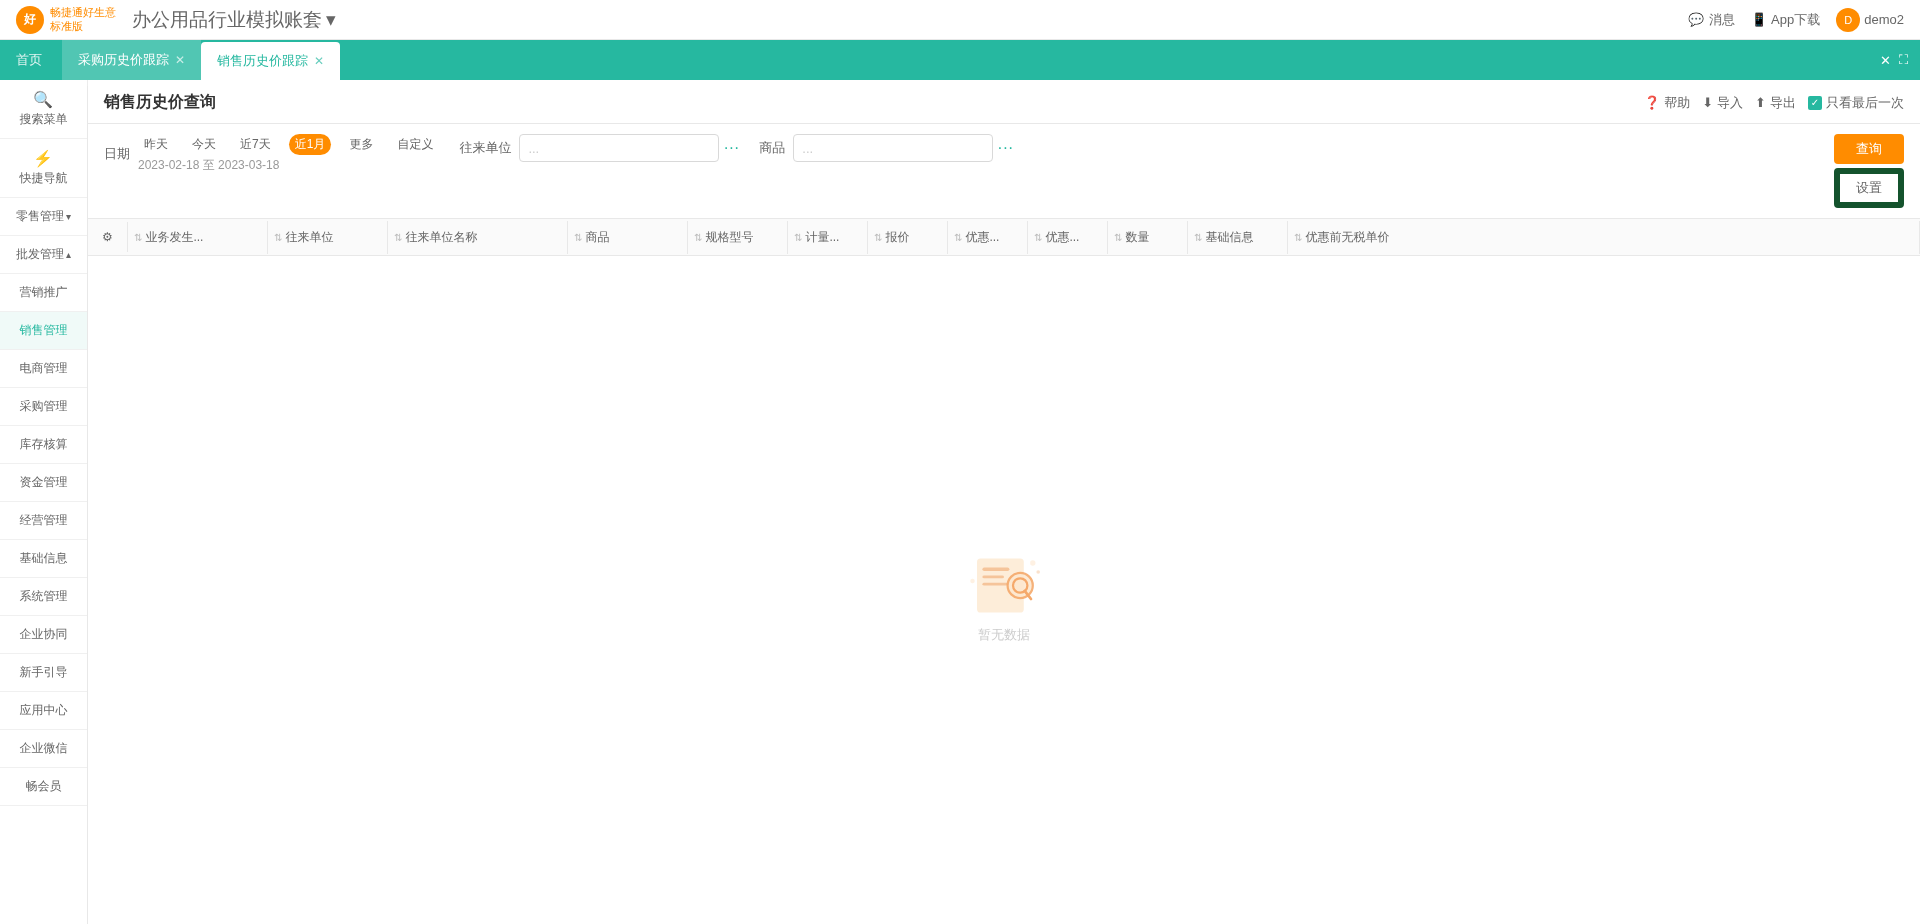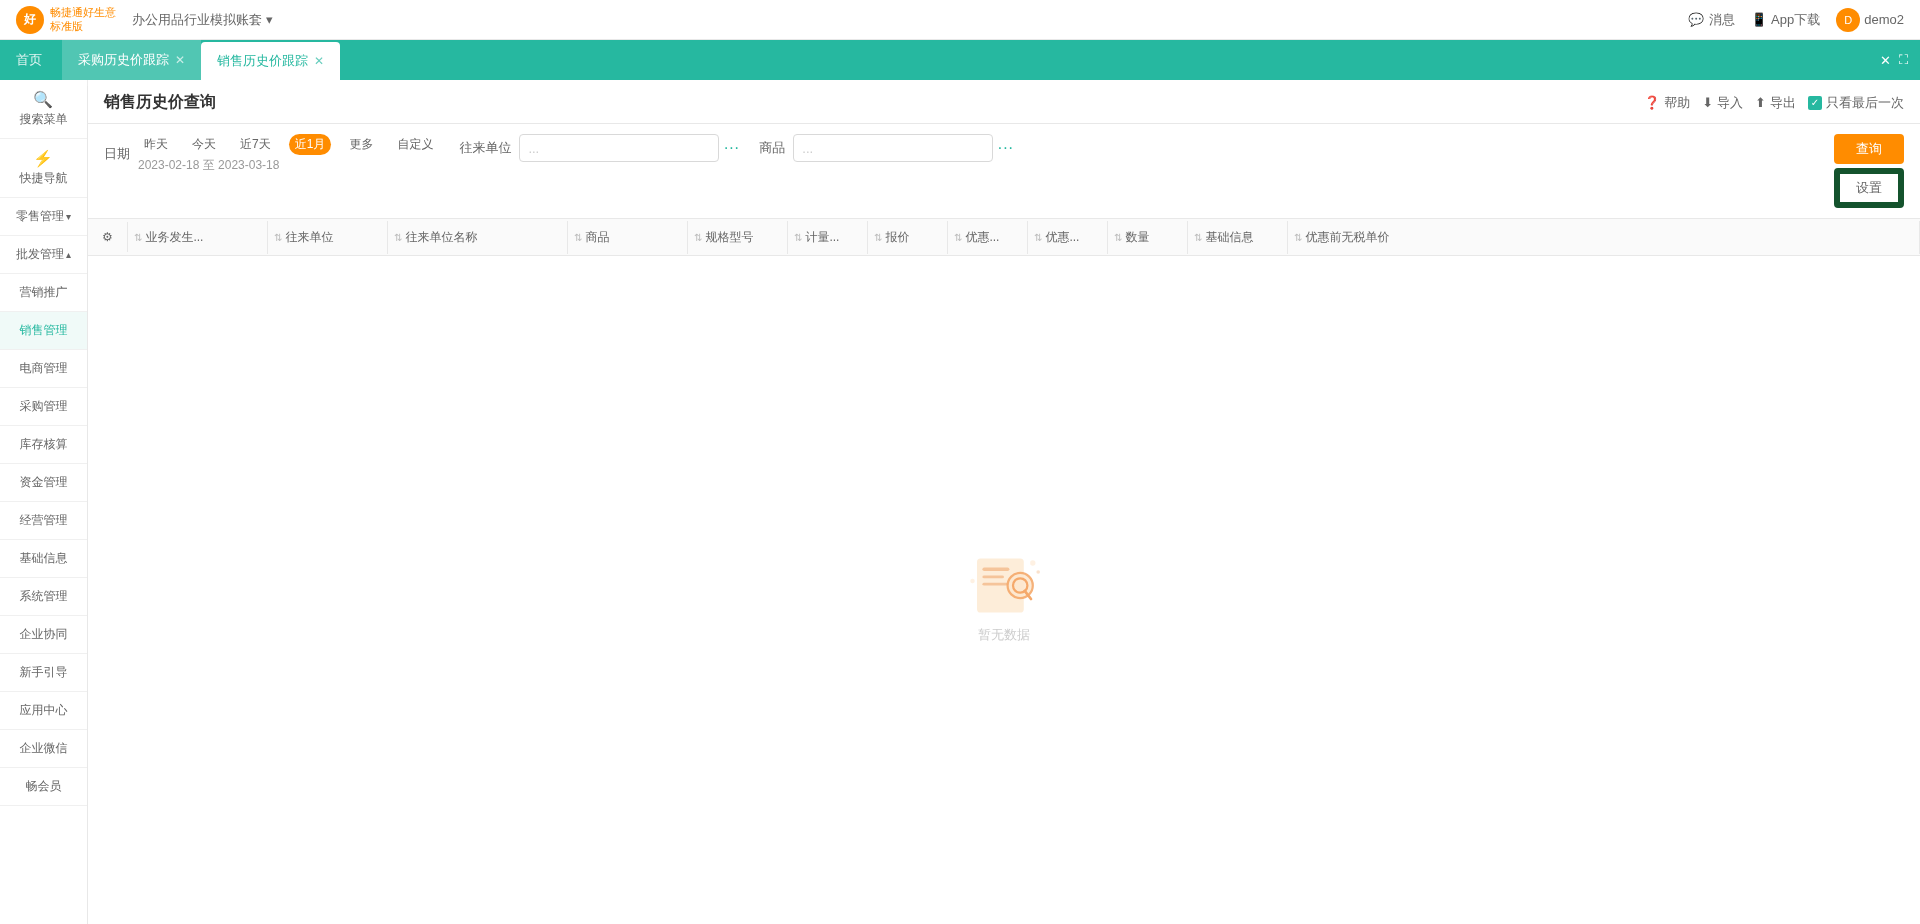--- a/index.html
+++ b/index.html
@@ -4,21 +4,21 @@
   <style>
     * { margin: 0; padding: 0; box-sizing: border-box; }
     body { font-family: 'Microsoft YaHei', Arial, sans-serif; font-size: 13px; background: #f5f5f5; color: #333; width: 1920px; height: 924px; overflow: hidden; display: flex; flex-direction: column; }
 
     
     .top-bar { height: 40px; background: #fff; display: flex; align-items: center; padding: 0 16px; border-bottom: 1px solid #e8e8e8; justify-content: space-between; }
     .top-bar-left { display: flex; align-items: center; gap: 8px; }
     .logo-area { display: flex; align-items: center; gap: 6px; }
     .logo-icon { width: 28px; height: 28px; background: #ff8c00; border-radius: 50%; display: flex; align-items: center; justify-content: center; color: white; font-size: 12px; font-weight: bold; }
     .logo-text { font-size: 11px; color: #ff8c00; line-height: 1.2; }
-    .app-selector { display: flex; align-items: center; gap: 4px; padding: 4px 8px; border-radius: 4px; cursor: pointer; color: #666; font-size: 13px; }
+    .app-selector { display: flex; align-items: center; gap: 4px; padding: 4px 8px; border-radius: 4px; cursor: pointer; color: #666; font-size: 19px; }
     .top-bar-right { display: flex; align-items: center; gap: 16px; color: #666; font-size: 13px; }
     .top-right-item { display: flex; align-items: center; gap: 4px; cursor: pointer; }
     .avatar { width: 24px; height: 24px; border-radius: 50%; background: #ff8c00; display: flex; align-items: center; justify-content: center; color: white; font-size: 11px; }
 
     
     .tab-bar { height: 40px; background: #26b8a0; display: flex; align-items: center; padding: 0 0; }
     .tab-item { height: 24px; padding: 0 16px; display: flex; align-items: center; gap: 6px; cursor: pointer; color: rgba(255,255,255,0.85); font-size: 13px; position: relative; white-space: nowrap; }
     .tab-item.home { background: transparent; }
     .tab-item.active { background: #fff; color: #26b8a0; border-radius: 4px 4px 0 0; margin-top: 2px; height: 38px; }
     .tab-item.inactive { background: rgba(255,255,255,0.2); color: white; border-radius: 4px 4px 0 0; margin-top: 0; height: 52px; margin-left: 4px; }

